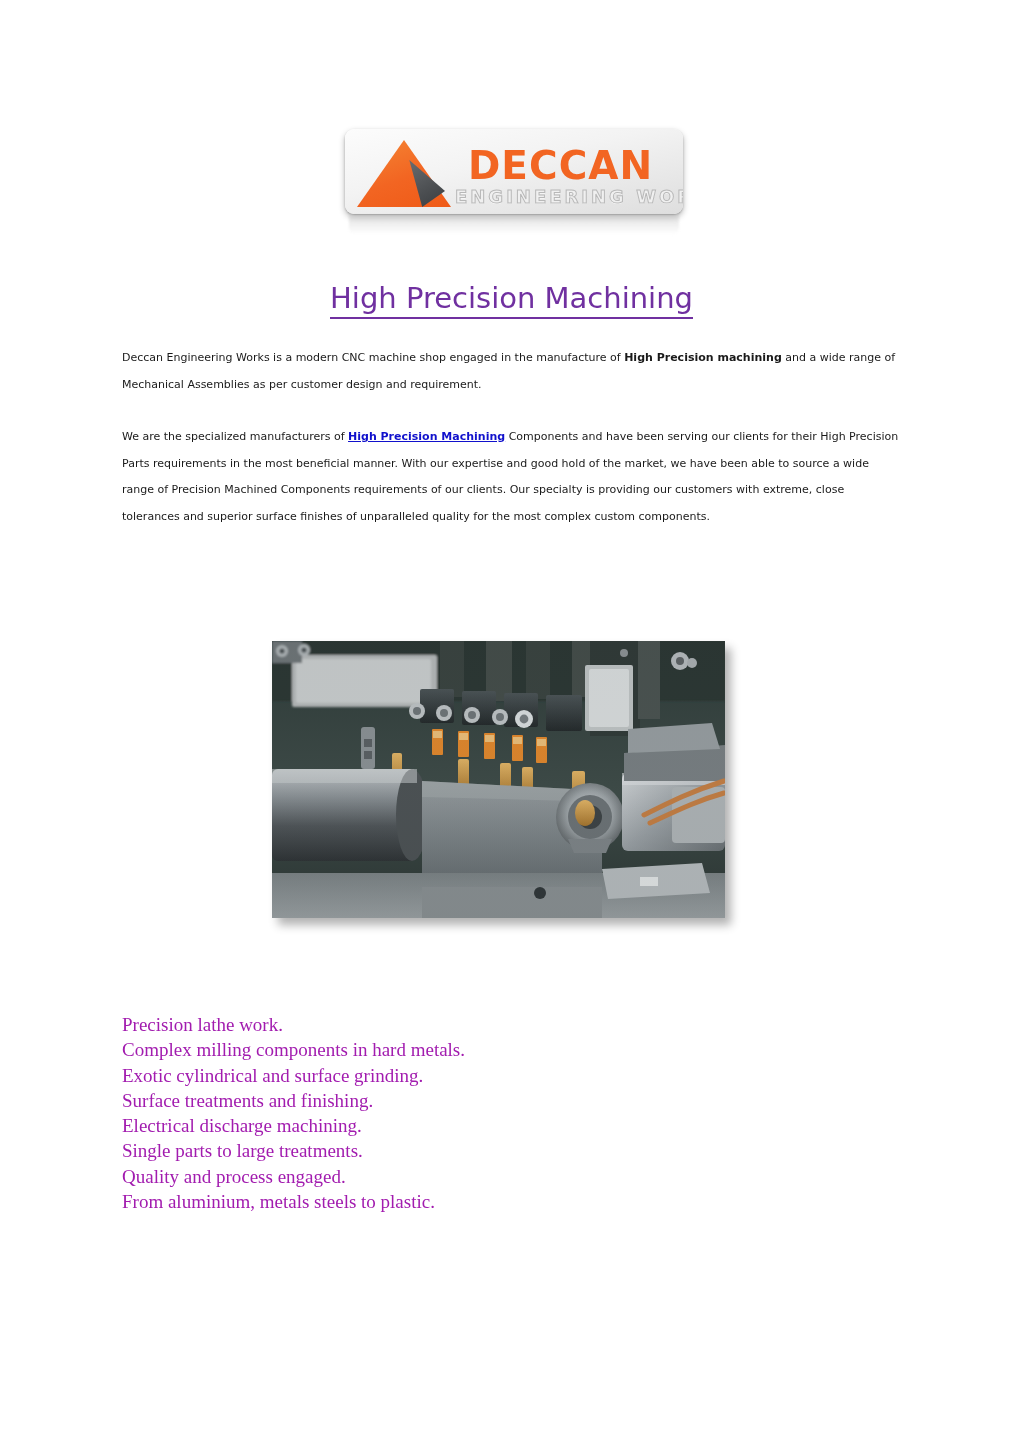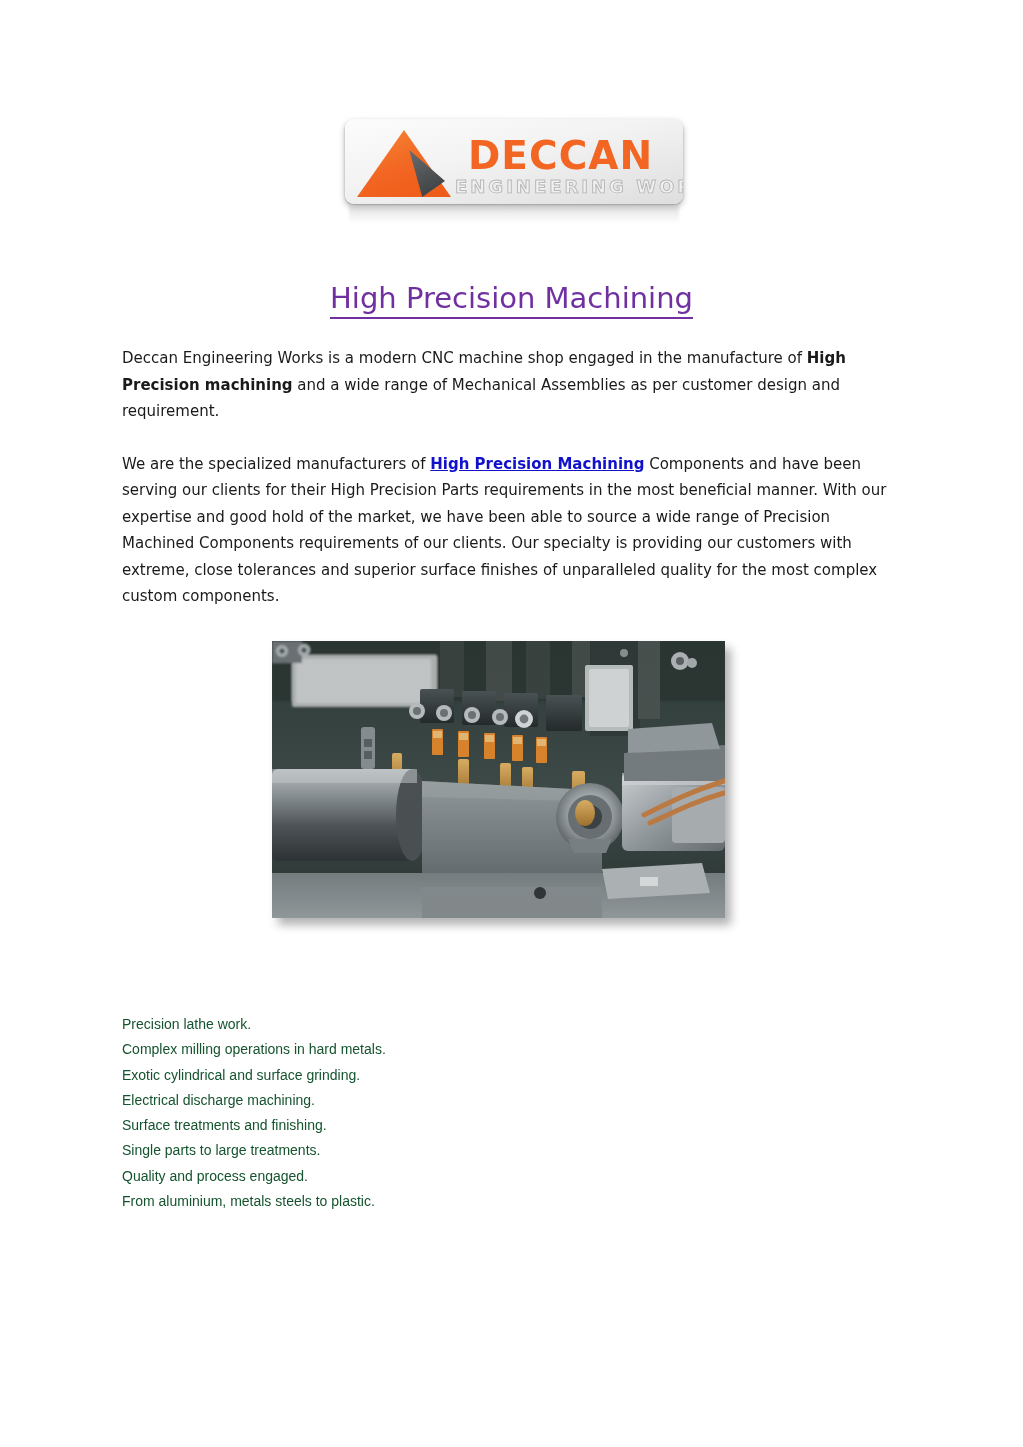--- a/index.html
+++ b/index.html
@@ -19,21 +19,21 @@
   .page {
     position: absolute;
     inset: 0;
     background: #ffffff;
   }
 
   
   .logo-wrap {
     position: absolute;
     left: 345px;
-    top: 119px;
+    top: 129px;
     width: 338px;
     height: 85px;
   }
   .logo-plate {
     position: absolute;
     left: 0;
     top: 0;
     width: 338px;
     height: 85px;
     border-radius: 9px;
@@ -116,21 +116,21 @@
 
   
   .body-block {
     position: absolute;
     left: 122px;
     top: 345px;
     width: 782px;
   }
   .para {
     font-family: "DejaVu Sans", sans-serif;
-    font-size: 15px;
+    font-size: 11px;
     line-height: 26.5px;
     color: #1a1a1a;
     margin: 0 0 26px 0;
     text-align: left;
   }
   .para.tight { margin-bottom: 12px; }
   .bold { font-weight: 700; }
   .link {
     color: #1111cc;
     font-weight: 700;
@@ -154,24 +154,24 @@
   .service-list {
     position: absolute;
     left: 122px;
     top: 1012px;
     width: 500px;
     margin: 0;
     padding: 0;
     list-style: none;
   }
   .service-list li {
-    font-family: Liberation Sans, sans-serif;
-    font-size: 14px;
+    font-family: Liberation Serif, serif;
+    font-size: 19px;
     line-height: 25.3px;
-    color: #14532d;
+    color: #a21caf;
   }
 </style>
 </head>
 <body>
 
 <div class="page">
 
   <div class="logo-wrap">
     <div class="logo-plate">
       <div class="logo-tri-orange-grad"></div>
@@ -355,22 +355,22 @@
         <rect x="368" y="236" width="18" height="9" fill="#e6e9ea"></rect>
       </g>
 
       <rect x="0" y="0" width="453" height="277" fill="none"></rect>
       <rect x="0" y="0" width="453" height="277" fill="url(#bgTop)" opacity="0.10"></rect>
     </svg>
   </div>
 
   <ul class="service-list">
     <li>Precision lathe work.</li>
-    <li>Complex milling operations in hard metals.</li>
+    <li>Complex milling components in hard metals.</li>
     <li>Exotic cylindrical and surface grinding.</li>
+    <li>Surface treatments and finishing.</li>
     <li>Electrical discharge machining.</li>
-    <li>Surface treatments and finishing.</li>
     <li>Single parts to large treatments.</li>
     <li>Quality and process engaged.</li>
     <li>From aluminium, metals steels to plastic.</li>
   </ul>
 
 </div>
 
 </body></html>

